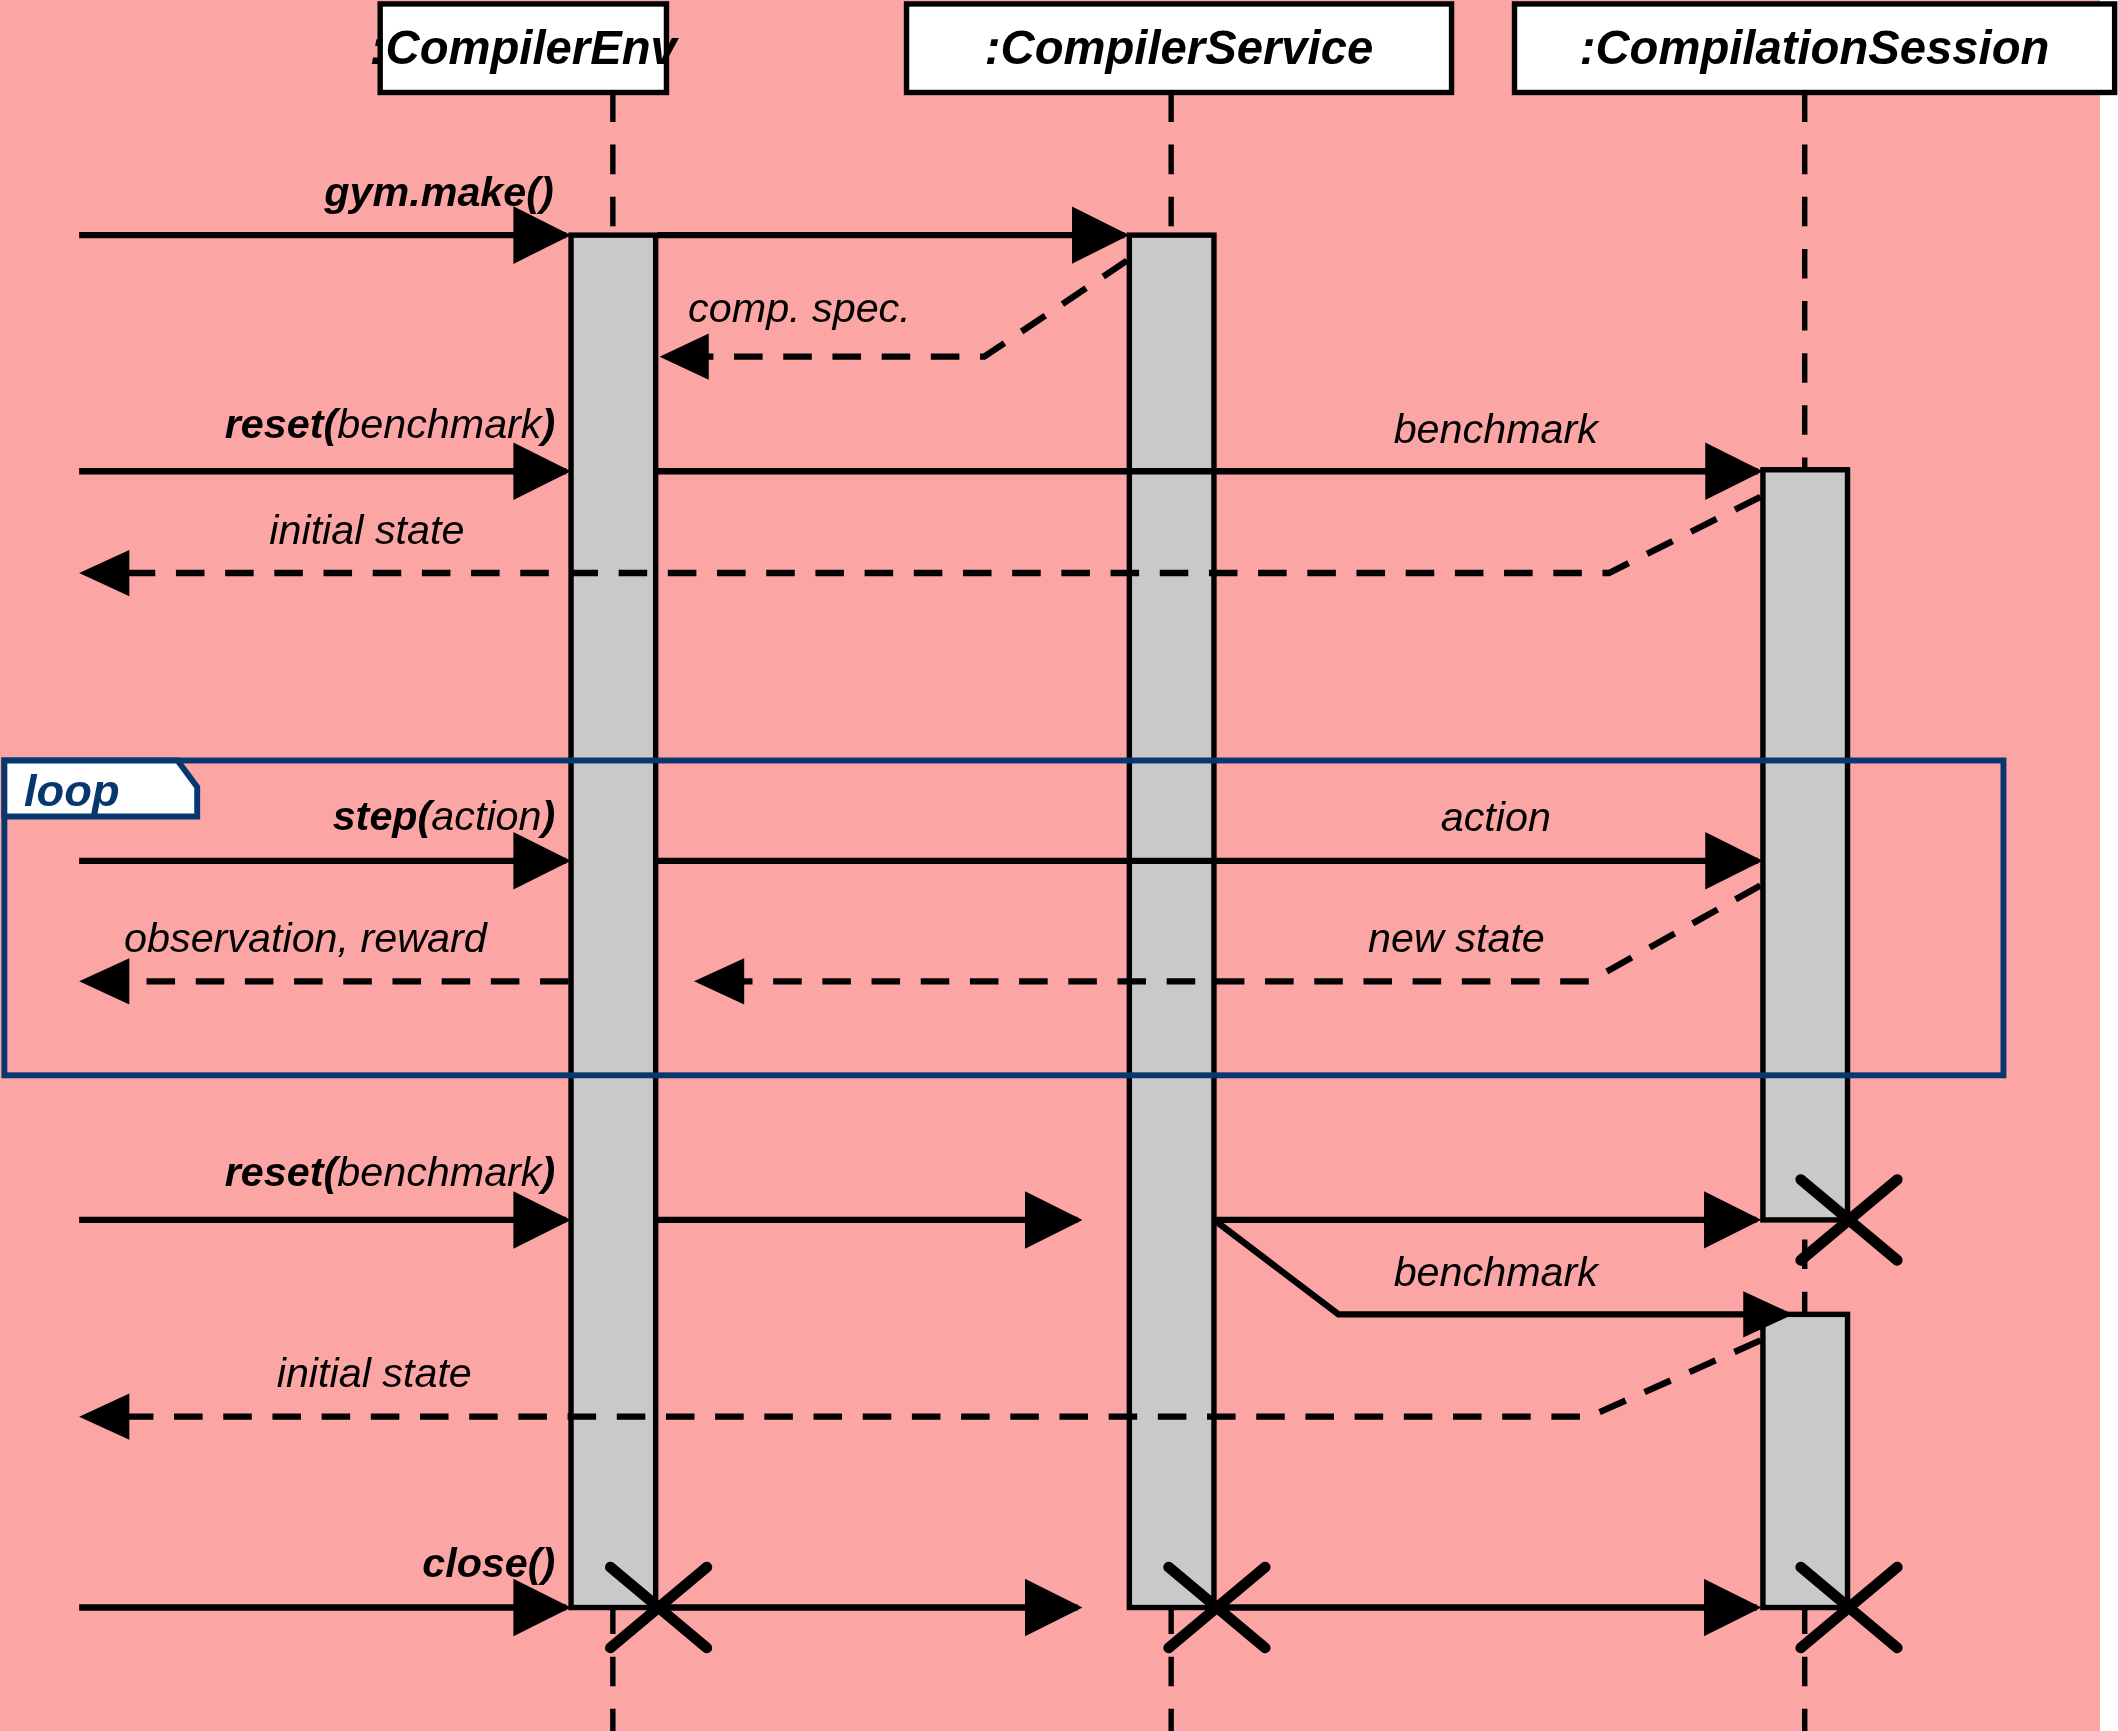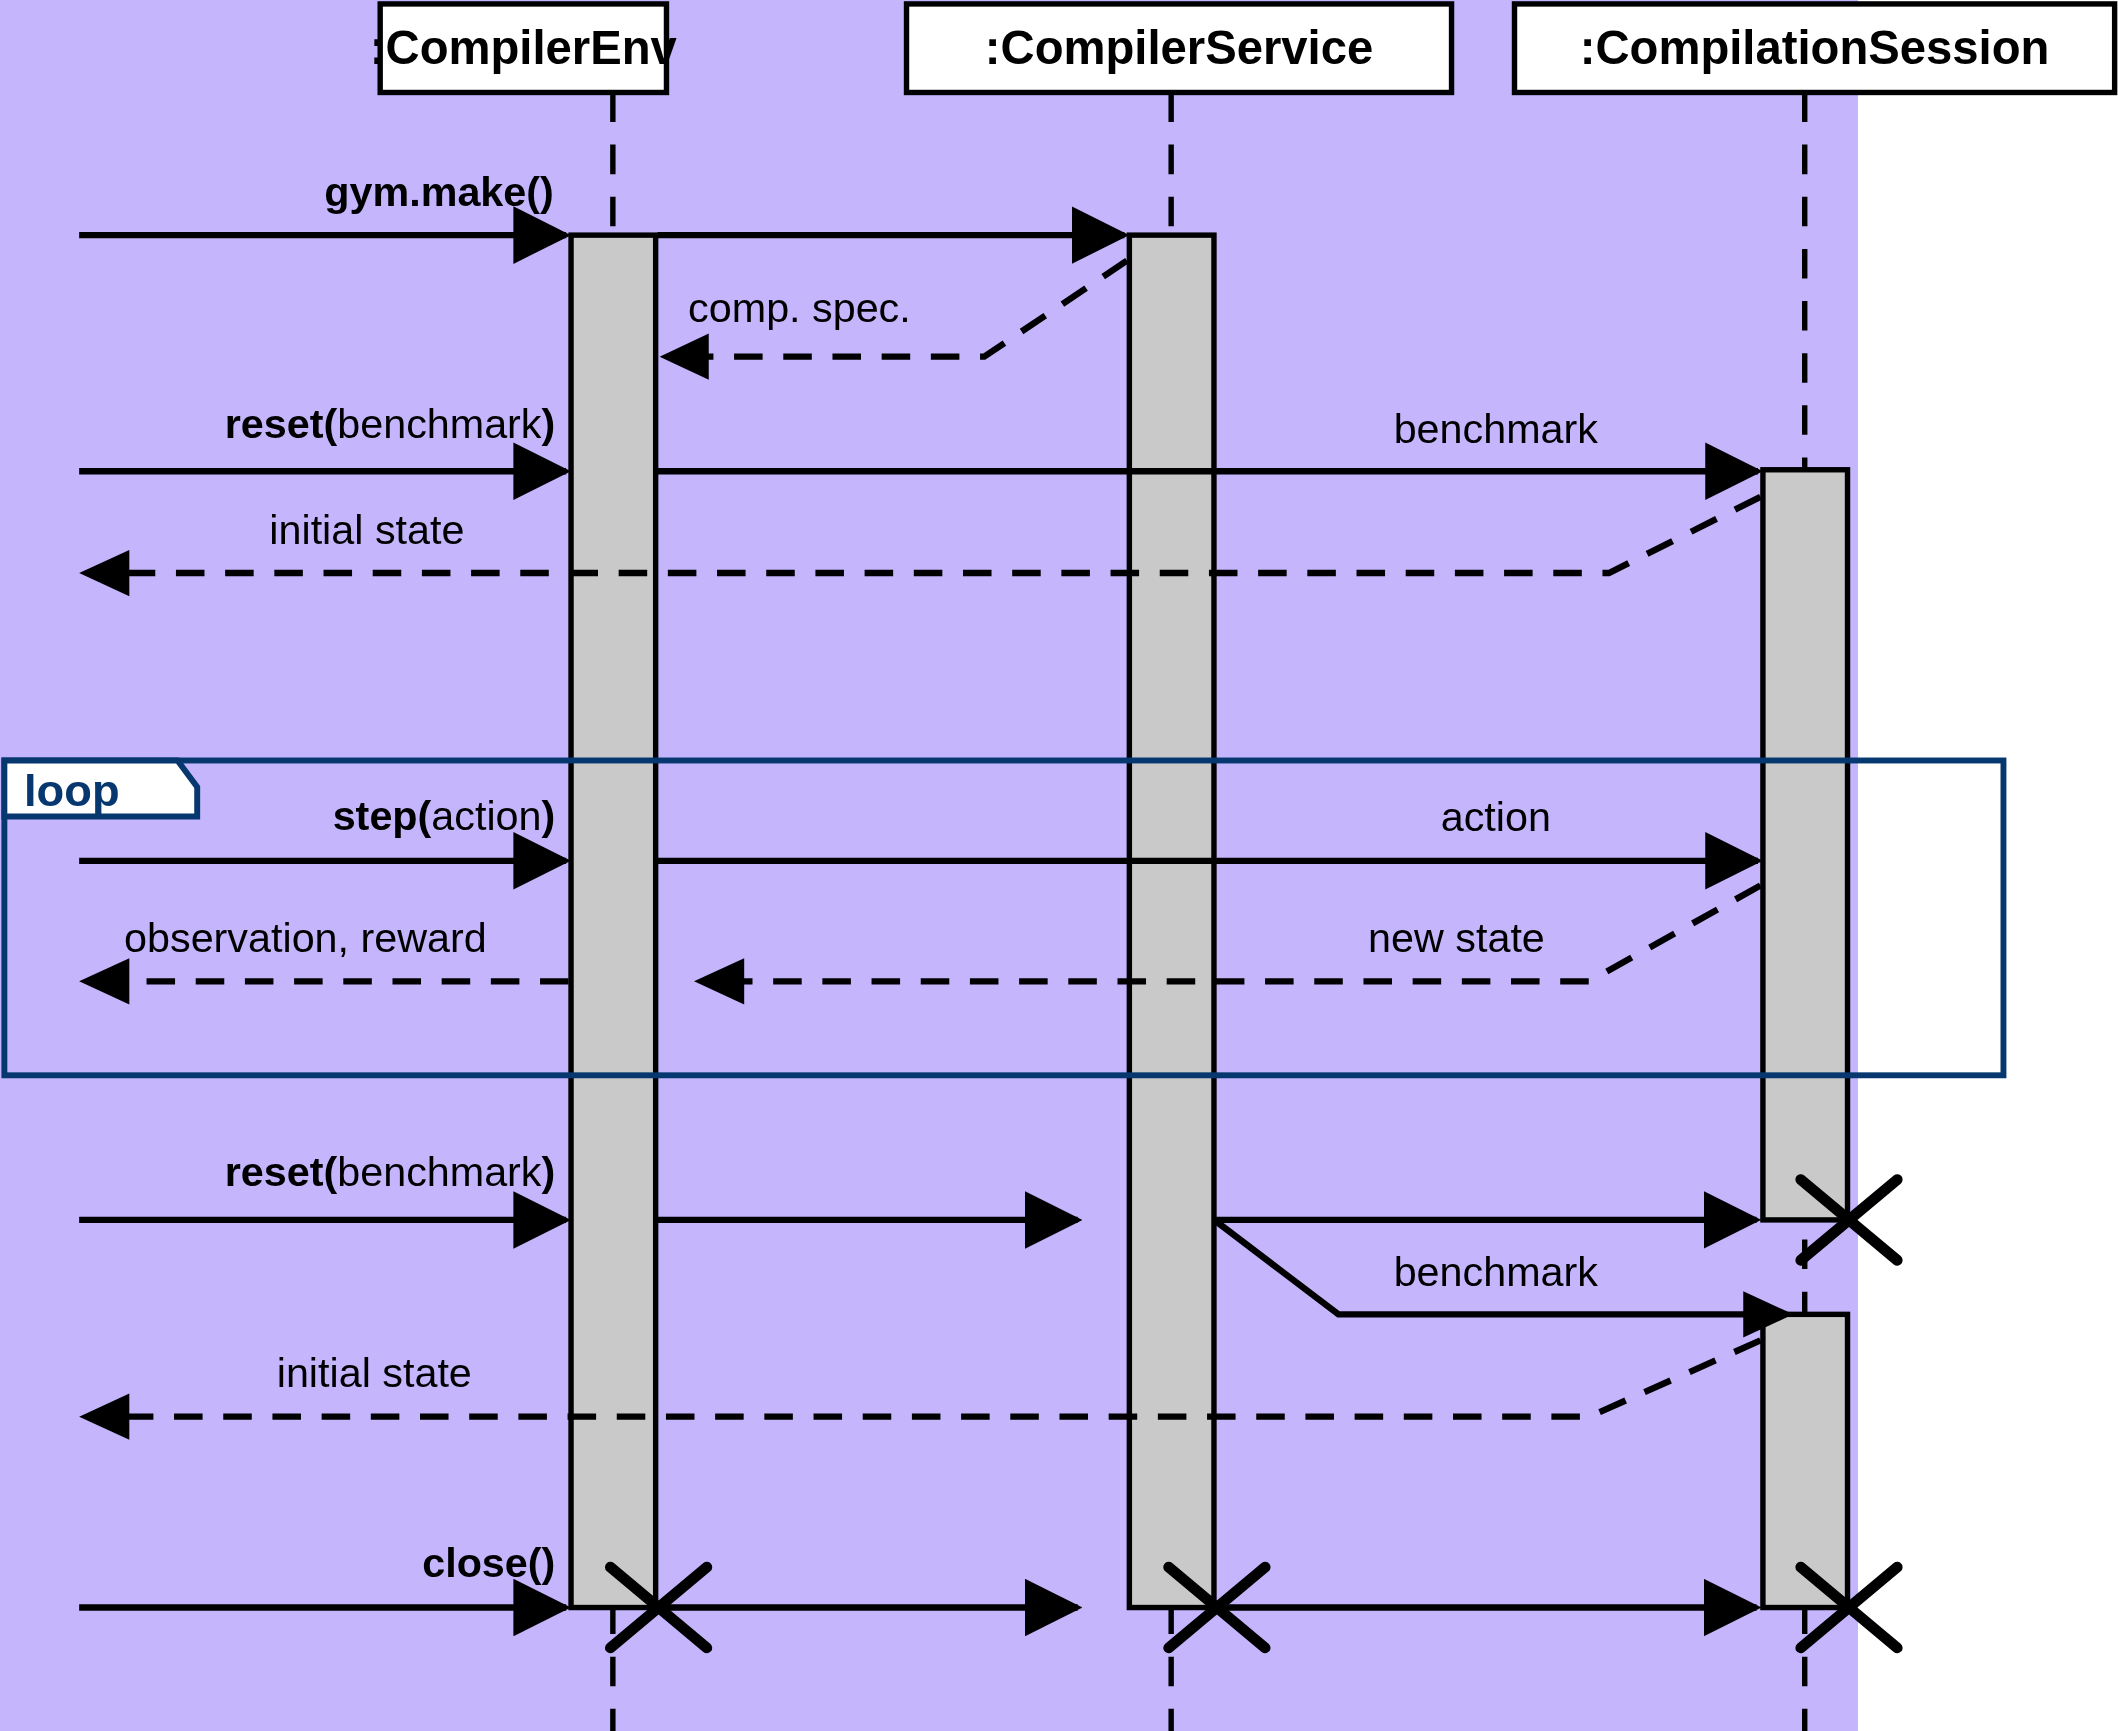--- a/index.html
+++ b/index.html
@@ -2,24 +2,25 @@
 <html style="font-size:7.9px"><head>
 <meta charset="utf-8">
 <style>
   html, body {
     margin: 0;
     padding: 0;
     background: #ffffff;
   }
   #stage {
     position: relative;
-    width: 1858px;
+    width: 2100px;
     height: 1731px;
-    background: #c4b5fd;
-    font-family: "Liberation Sans", sans-serif;
+    background: #fca5a5;
+    font-family: "Liberation Sans", sans-serif;
+    font-style: italic;
   }
   svg#diagram {
     position: absolute;
     top: 0; left: 0;
     width: 2119px;
     height: 1731px;
     display: block;
   }
   .lifeline-box {
     fill: #ffffff;

